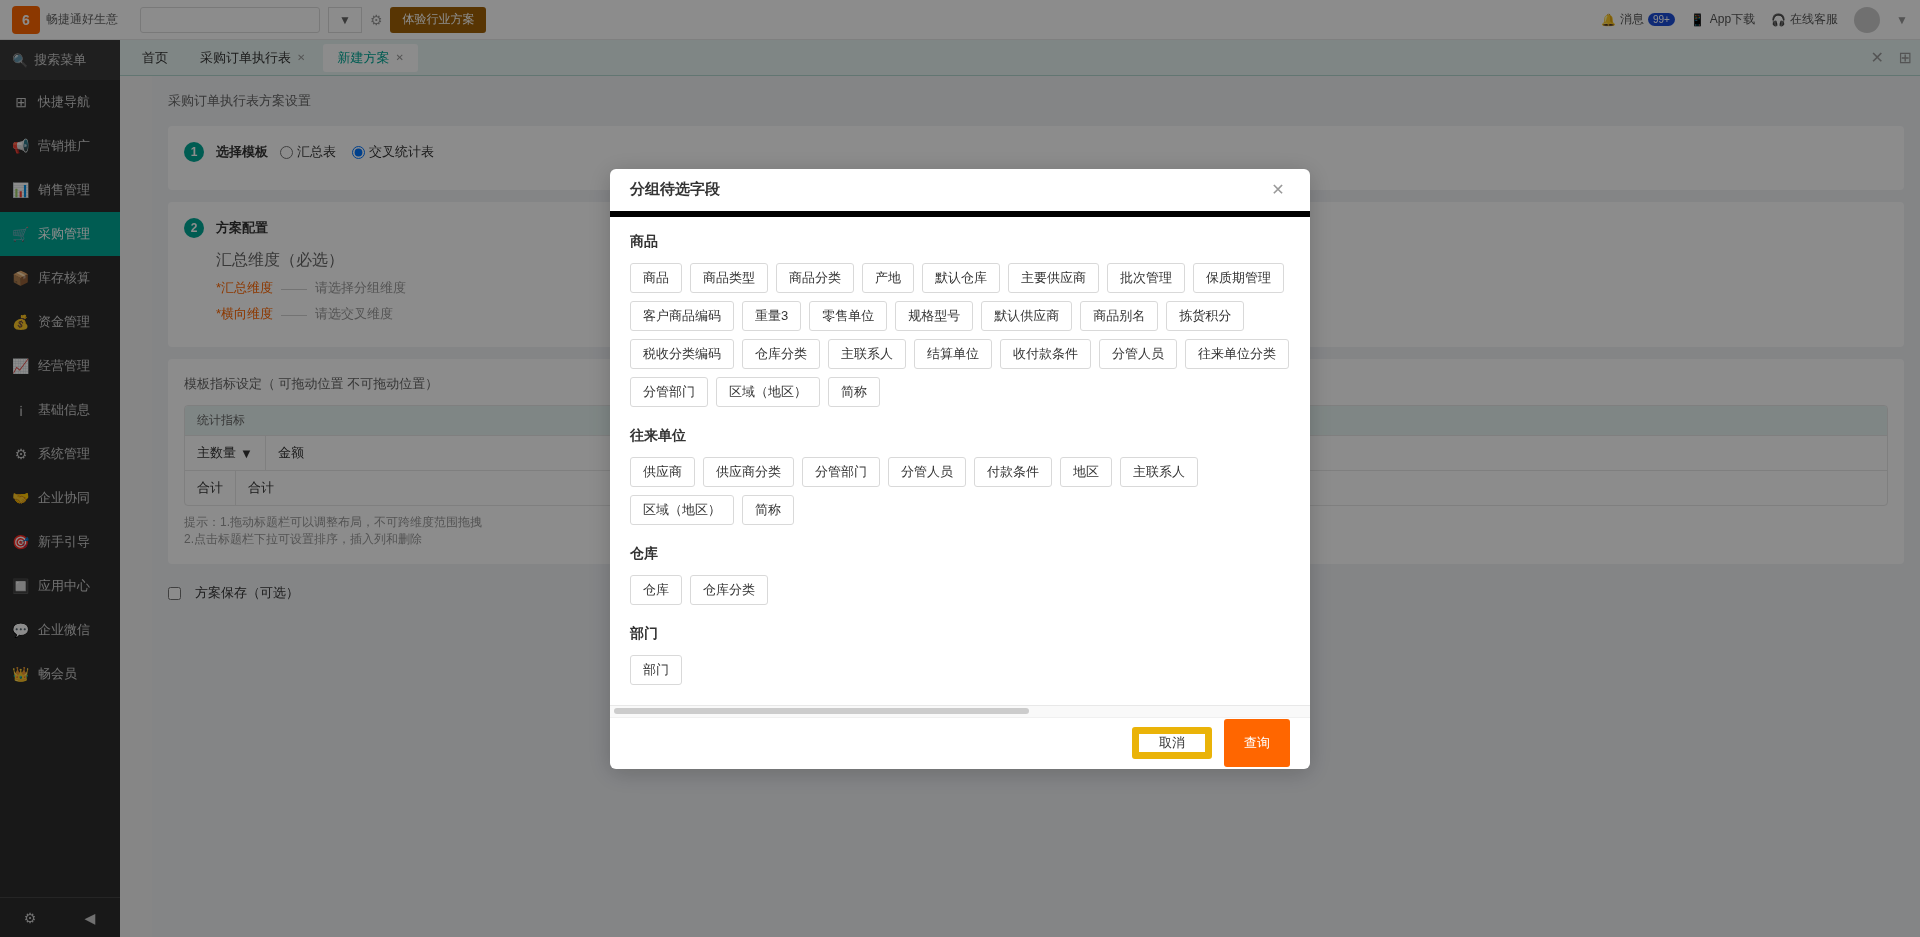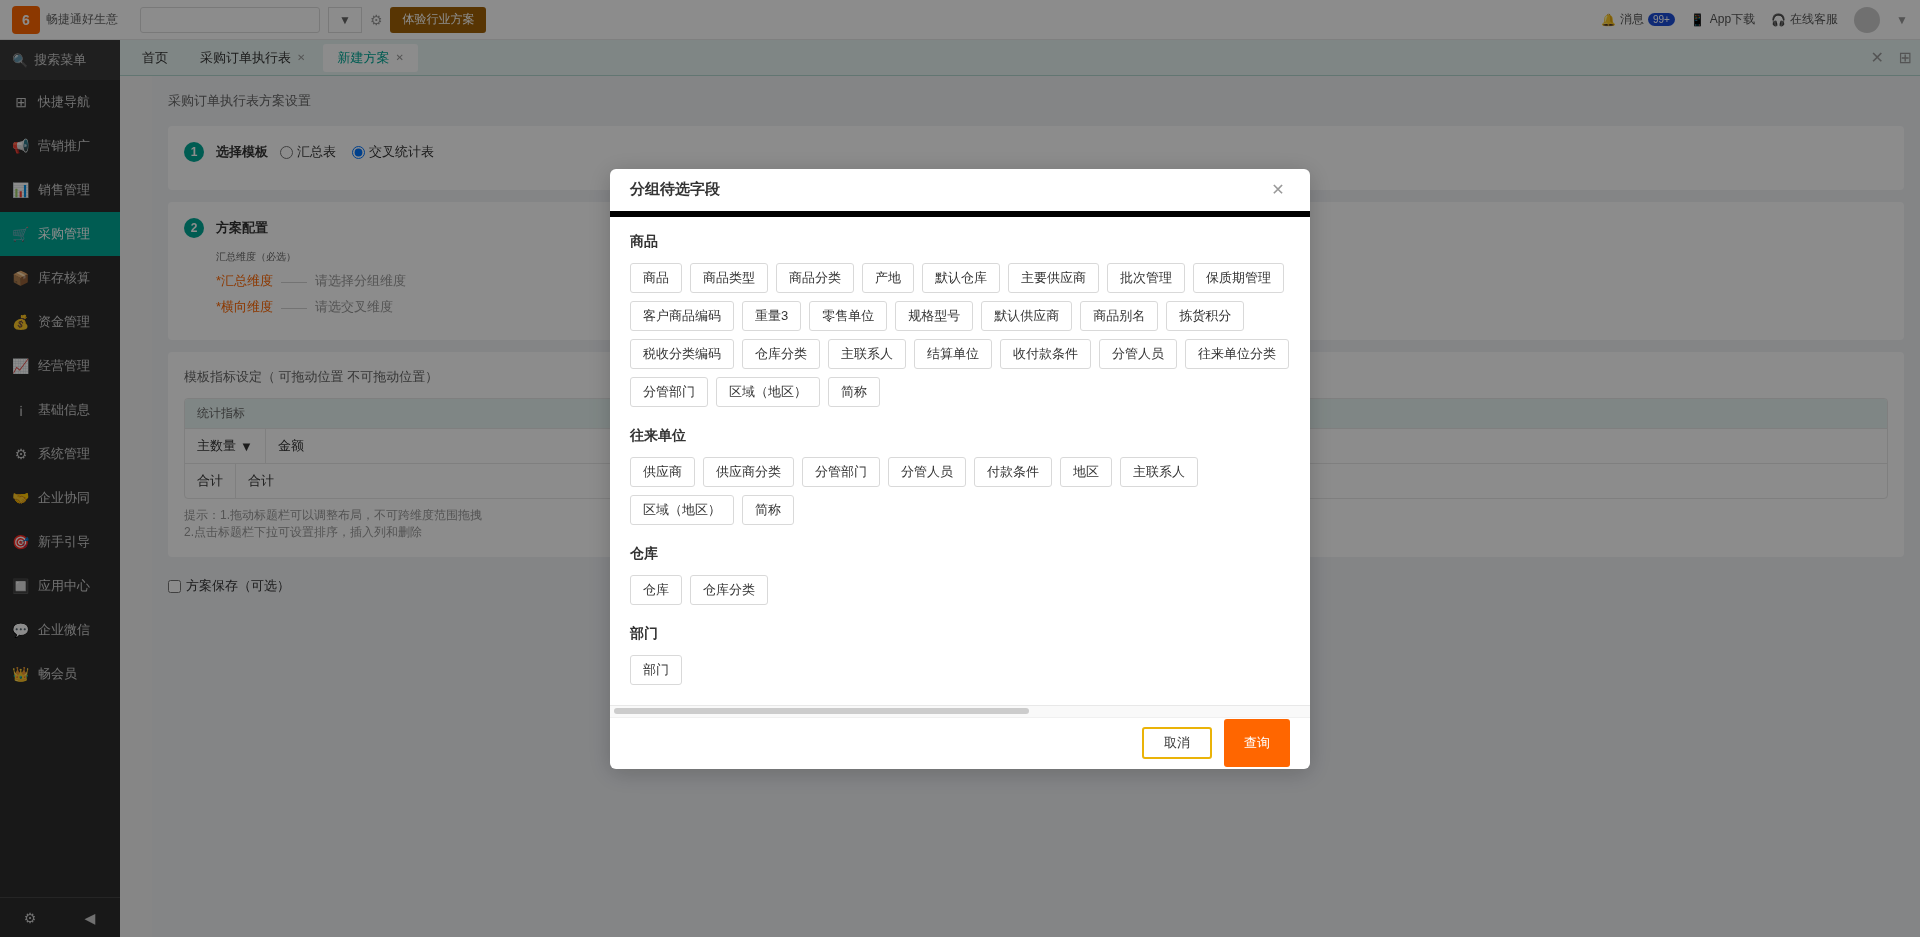--- a/index.html
+++ b/index.html
@@ -233,26 +233,26 @@
       color: #fff;
       border-radius: 50%;
       display: flex; align-items: center; justify-content: center;
       font-size: 12px;
       font-weight: bold;
       flex-shrink: 0;
     }
     .step-label { font-size: 13px; font-weight: bold; color: #333; }
     .radio-group { display: flex; gap: 16px; align-items: center; }
     .radio-item { display: flex; align-items: center; gap: 4px; font-size: 13px; cursor: pointer; }
-    .section-title { font-size: 10px; color: #666; margin-bottom: 8px; }
+    .section-title { font-size: 16px; color: #666; margin-bottom: 8px; }
     .btn-cancel {
       height: 32px;
       padding: 0 20px;
       background: #fff;
-      border: 2px solid #eab308;
+      border: 7px solid #eab308;
       border-radius: 3px;
       cursor: pointer;
       font-size: 13px;
       color: #333;
     }
     .btn-confirm {
       height: 48px;
       padding: 0 20px;
       background: #ff6600;
       border: none;
@@ -528,21 +528,21 @@
           <div style="padding:8px 12px;font-size:13px;">金额</div>
         </div>
         <div style="display:flex;">
           <div style="padding:8px 12px;border-right:1px solid #e8e8e8;font-size:13px;">合计</div>
           <div style="padding:8px 12px;font-size:13px;">合计</div>
         </div>
       </div>
       <div style="font-size:12px;color:#999;margin-top:8px;">提示：1.拖动标题栏可以调整布局，不可跨维度范围拖拽</div>
       <div style="font-size:12px;color:#999;">     2.点击标题栏下拉可设置排序，插入列和删除</div>
     </div>
-    <div style="display:flex;align-items:center;gap:5px;padding:8px 0;">
+    <div style="display:flex;align-items:center;gap:14px;padding:8px 0;">
       <input type="checkbox" style="">
       <span>方案保存（可选）</span>
     </div>
   </div>
 </div>
 
 <div class="modal-overlay">
   <div class="modal">
     <div class="modal-header">
       <span class="modal-title">分组待选字段</span>

